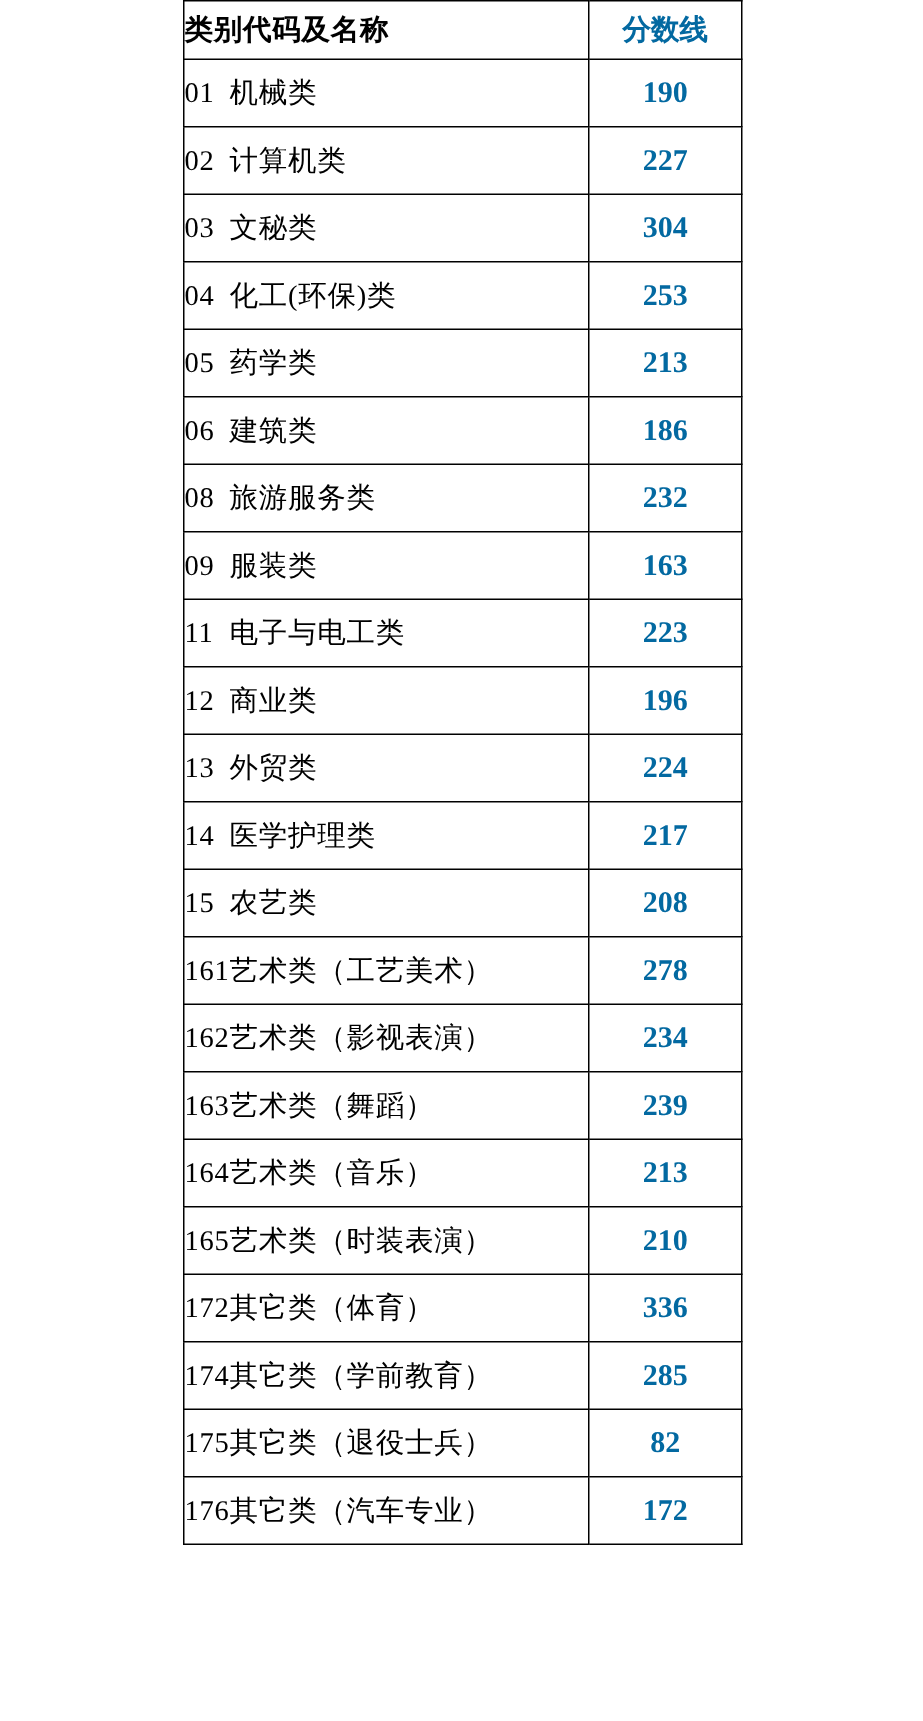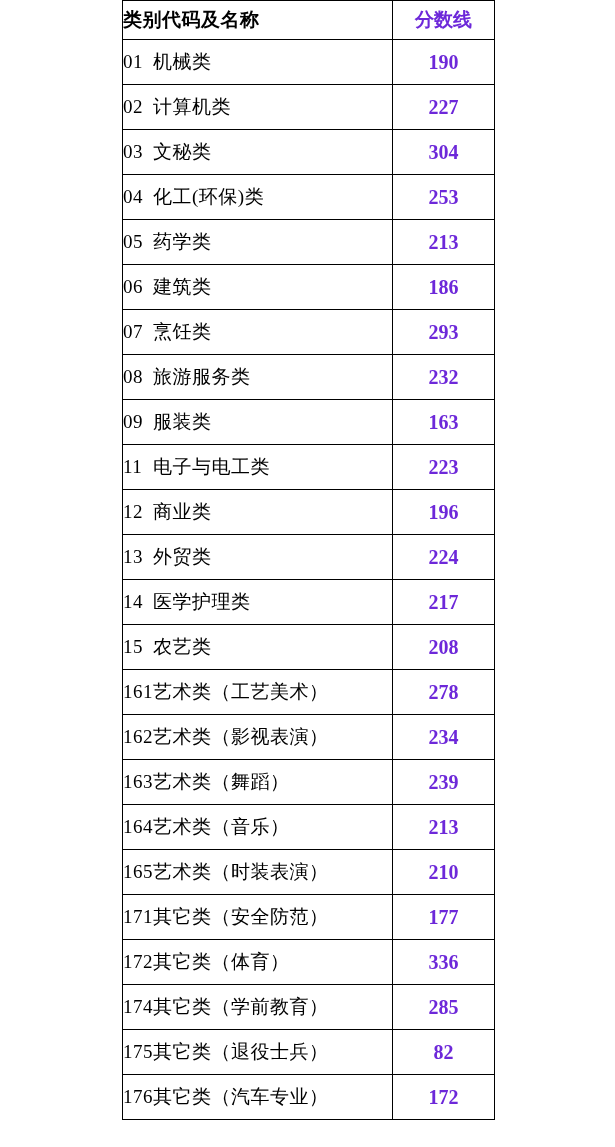--- a/index.html
+++ b/index.html
@@ -44,21 +44,21 @@
   th.head-name, td.cell-name {
     text-align: left;
     padding-left: 13px;
     font-size: 19px;
     color: #000000;
     letter-spacing: 0.5px;
   }
   th.head-score, td.cell-score {
     text-align: center;
     font-size: 19px;
-    color: #6d28d9;
+    color: #0369a1;
   }
   th.head-name, th.head-score {
     font-weight: bold;
     font-size: 19px;
   }
   td.cell-score {
     font-weight: bold;
     font-size: 20px;
     font-family: "Liberation Serif", "DejaVu Serif", serif;
   }
@@ -110,24 +110,20 @@
         </tr>
         <tr>
           <td class="cell-name"><span class="code">05</span><span class="name-text">药学类</span></td>
           <td class="cell-score">213</td>
         </tr>
         <tr>
           <td class="cell-name"><span class="code">06</span><span class="name-text">建筑类</span></td>
           <td class="cell-score">186</td>
         </tr>
         <tr>
-          <td class="cell-name"><span class="code">07</span><span class="name-text">烹饪类</span></td>
-          <td class="cell-score">293</td>
-        </tr>
-        <tr>
           <td class="cell-name"><span class="code">08</span><span class="name-text">旅游服务类</span></td>
           <td class="cell-score">232</td>
         </tr>
         <tr>
           <td class="cell-name"><span class="code">09</span><span class="name-text">服装类</span></td>
           <td class="cell-score">163</td>
         </tr>
         <tr>
           <td class="cell-name"><span class="code">11</span><span class="name-text">电子与电工类</span></td>
           <td class="cell-score">223</td>
@@ -162,24 +158,20 @@
         </tr>
         <tr>
           <td class="cell-name"><span class="code">164</span><span class="name-text">艺术类（音乐）</span></td>
           <td class="cell-score">213</td>
         </tr>
         <tr>
           <td class="cell-name"><span class="code">165</span><span class="name-text">艺术类（时装表演）</span></td>
           <td class="cell-score">210</td>
         </tr>
         <tr>
-          <td class="cell-name"><span class="code">171</span><span class="name-text">其它类（安全防范）</span></td>
-          <td class="cell-score">177</td>
-        </tr>
-        <tr>
           <td class="cell-name"><span class="code">172</span><span class="name-text">其它类（体育）</span></td>
           <td class="cell-score">336</td>
         </tr>
         <tr>
           <td class="cell-name"><span class="code">174</span><span class="name-text">其它类（学前教育）</span></td>
           <td class="cell-score">285</td>
         </tr>
         <tr>
           <td class="cell-name"><span class="code">175</span><span class="name-text">其它类（退役士兵）</span></td>
           <td class="cell-score">82</td>

